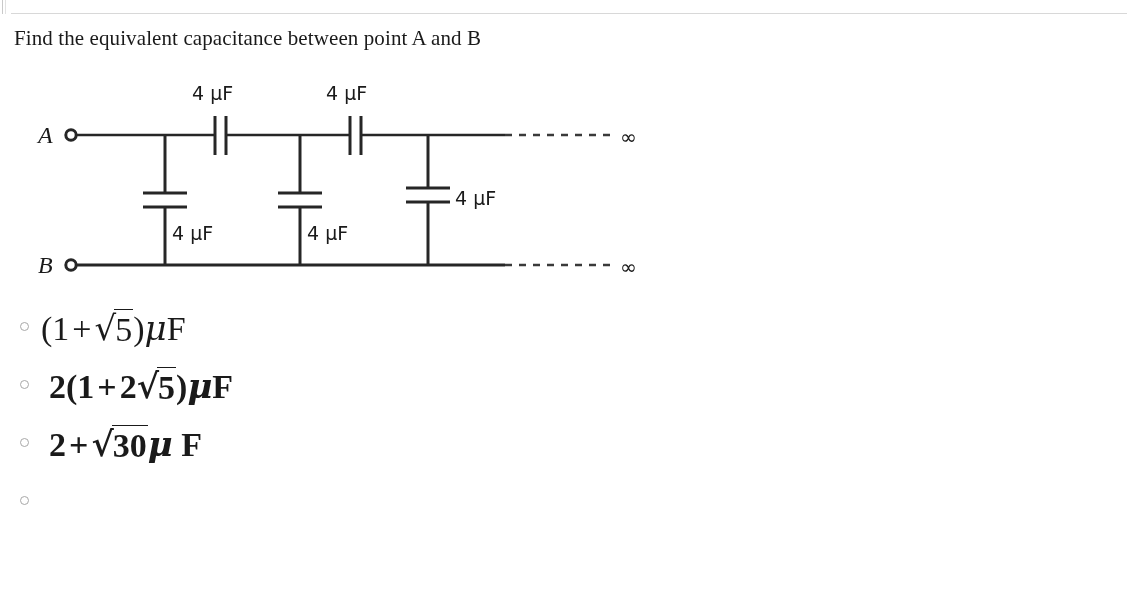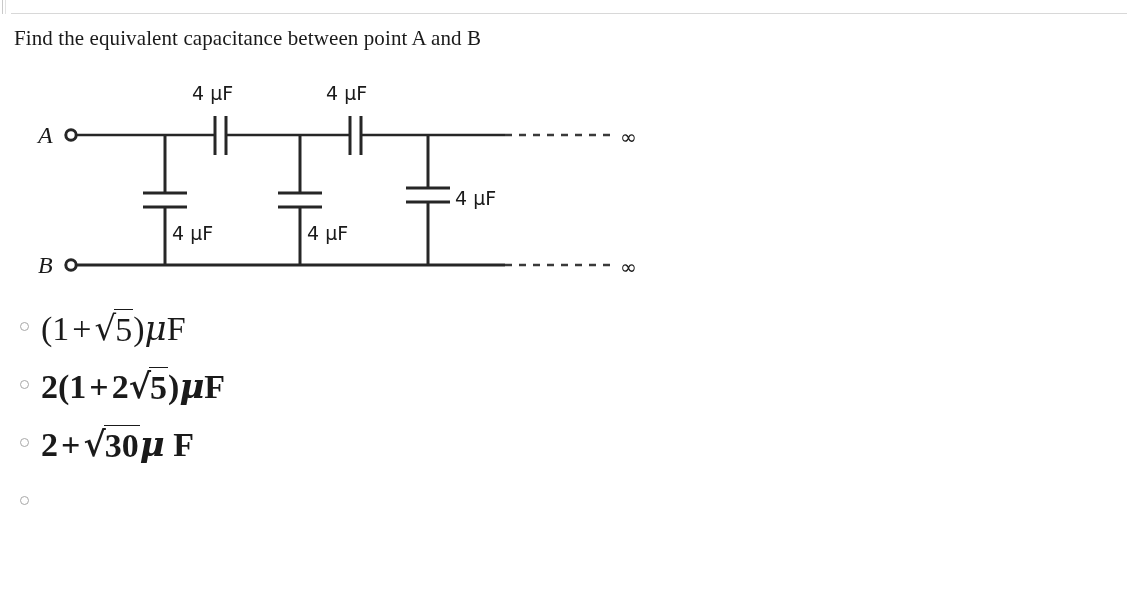--- a/index.html
+++ b/index.html
@@ -86,21 +86,21 @@
     box-sizing: border-box;
   }
   .option-label {
     position: absolute;
     left: 41px;
     top: 0;
     font-size: 34px;
     line-height: 40px;
     white-space: nowrap;
   }
-  .option-label.bold { font-weight: bold; }
+  .option-label.bold { font-weight: bold; margin-left: 8px; }
   .mn { font-style: normal; }
   .mu {
     font-style: italic;
     font-family: "DejaVu Serif", serif;
   }
   .mF { font-style: normal; }
   .rad { display: inline-block; position: relative; white-space: nowrap; }
   .rad > .sign {
     font-family: "DejaVu Serif", serif;
     font-style: normal;

